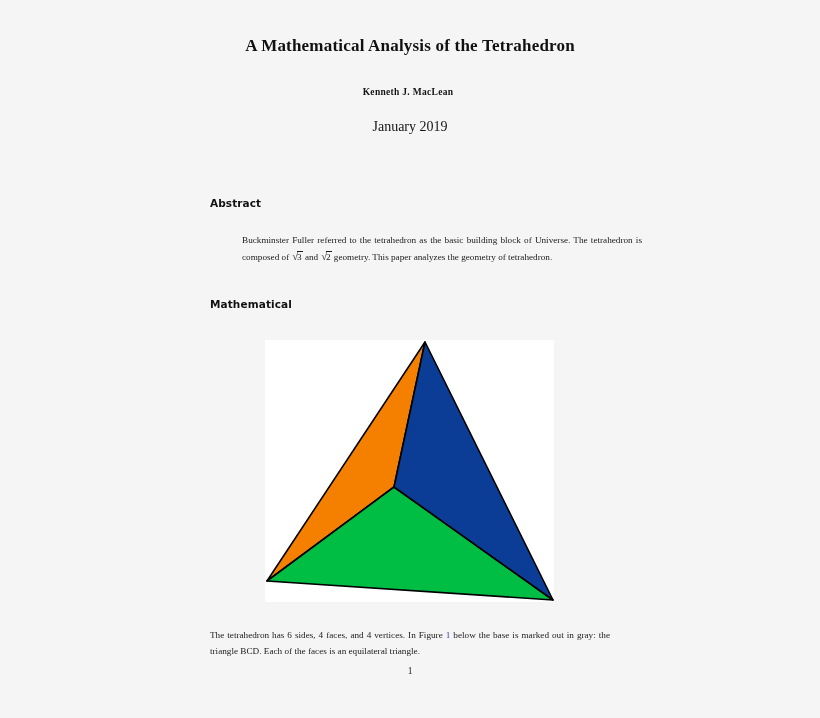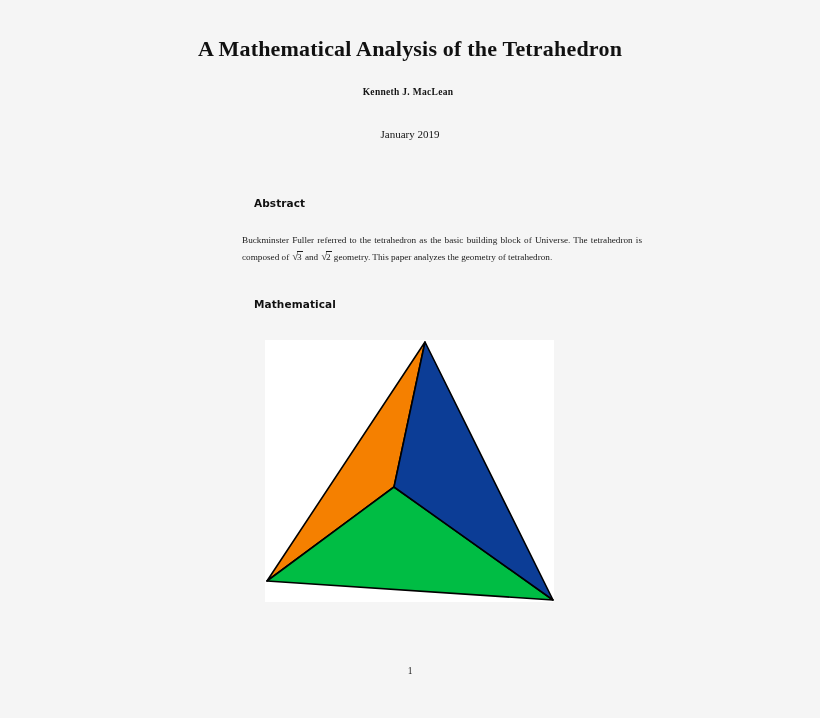--- a/index.html
+++ b/index.html
@@ -25,63 +25,62 @@
 
   
   .title {
     position: absolute;
     top: 36px;
     left: 0;
     width: 820px;
     text-align: center;
     font-family: "Liberation Serif", serif;
     font-weight: bold;
-    font-size: 22px;
+    font-size: 17px;
     letter-spacing: 0.2px;
     color: #111111;
   }
 
   .author {
     position: absolute;
     top: 87px;
     left: 0;
     width: 816px;
     text-align: center;
     font-family: "Liberation Serif", serif;
     font-weight: bold;
     font-size: 9.5px;
     letter-spacing: 0.3px;
     color: #141414;
   }
 
   .date {
     position: absolute;
-    top: 128px;
+    top: 119px;
     left: 0;
     width: 820px;
     text-align: center;
     font-family: "Liberation Serif", serif;
-    font-size: 11px;
+    font-size: 14px;
     color: #141414;
   }
 
   
   .col {
     position: absolute;
     left: 210px;
     width: 400px;
   }
 
   .section-heading {
     font-family: "DejaVu Sans", sans-serif;
     font-weight: bold;
     font-size: 10.5px;
     color: #111111;
     letter-spacing: 0.1px;
-    margin-left: 44px;
   }
 
   .abstract-heading { top: 197px; }
   .intro-heading    { top: 298px; }
 
   .bodytext {
     font-family: "Liberation Serif", serif;
     font-size: 9.2px;
     line-height: 15.5px;
     color: #1a1a1a;
@@ -154,16 +153,17 @@
   <div class="col section-heading intro-heading">Mathematical</div>
 
   <div class="figure-panel">
     <svg viewBox="0 0 289 262" xmlns="http://www.w3.org/2000/svg">
       <polygon points="160,2 2,241 129,147" fill="#f58000" stroke="#000000" stroke-width="1.6" stroke-linejoin="round"></polygon>
       <polygon points="129,147 2,241 288,260" fill="#00bd44" stroke="#000000" stroke-width="1.6" stroke-linejoin="round"></polygon>
       <polygon points="160,2 129,147 288,260" fill="#0c3d96" stroke="#000000" stroke-width="1.6" stroke-linejoin="round"></polygon>
     </svg>
   </div>
 
+  <div class="col bodytext figure-caption"><span>The tetrahedron has 6 sides, 4 faces, and 4 vertices. In Figure </span><span class="link">1</span><span> below the base is marked out in gray: the triangle BCD. Each of the faces is an equilateral triangle.</span></div>
 
   <div class="page-number">1</div>
 
 </div>
 
 </body></html>

